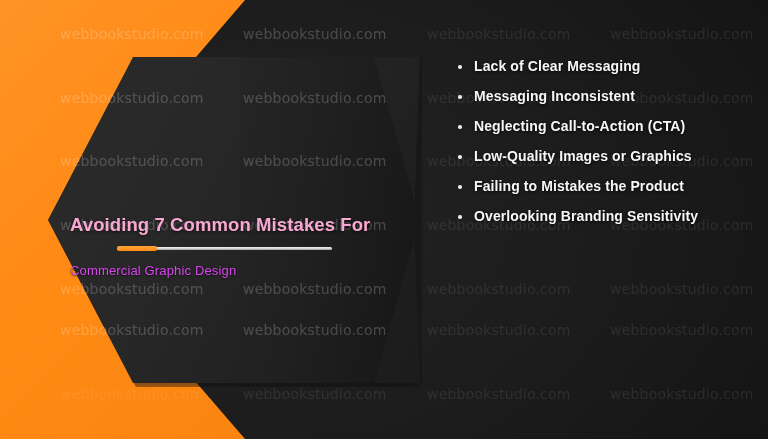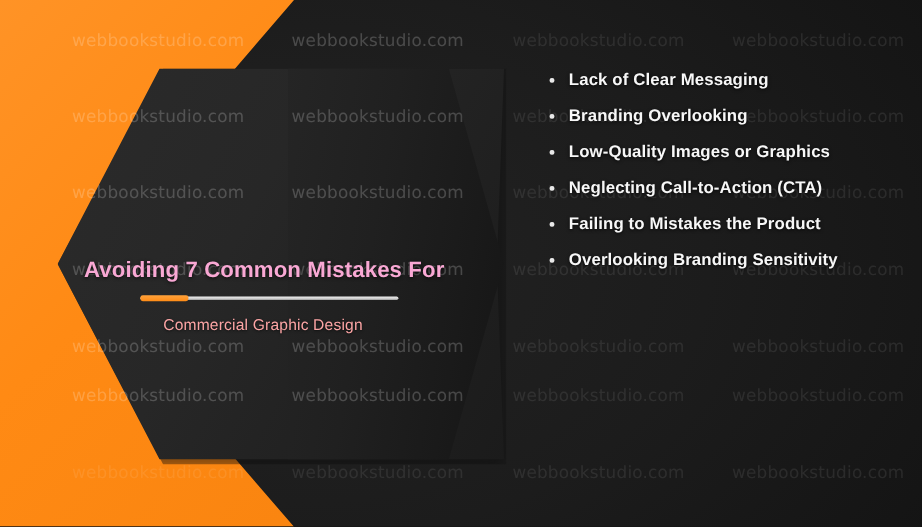--- a/index.html
+++ b/index.html
@@ -98,24 +98,23 @@
     border-radius:2px;
   }
   .divider-accent {
     position:absolute; left:0; top:0;
     width:40px; height:5px;
     background:linear-gradient(180deg,#ffa23c 0%, #ff8c16 100%);
     border-radius:2px;
   }
   .title-sub {
     margin-top:12px;
-    margin-left:66px;
     font-size:13px;
     font-weight:400;
-    color:#fca5a5;
+    color:#d946ef;
     letter-spacing:.15px;
     white-space:nowrap;
     text-shadow:0 1px 2px rgba(0,0,0,.6);
   }
 
   
   .bullet-list {
     position:absolute;
     left:452px; top:52px;
     width:300px;
@@ -189,20 +188,20 @@
     <div class="title-main">Avoiding 7 Common Mistakes For</div>
     <div class="divider">
       <div class="divider-base"></div>
       <div class="divider-accent"></div>
     </div>
     <div class="title-sub">Commercial Graphic Design</div>
   </div>
 
   <ul class="bullet-list" id="bullet-list">
       <li class="bullet-item">Lack of Clear Messaging</li>
-      <li class="bullet-item">Branding Overlooking</li>
+      <li class="bullet-item">Messaging Inconsistent</li>
+      <li class="bullet-item">Neglecting Call-to-Action (CTA)</li>
       <li class="bullet-item">Low-Quality Images or Graphics</li>
-      <li class="bullet-item">Neglecting Call-to-Action (CTA)</li>
       <li class="bullet-item">Failing to Mistakes the Product</li>
       <li class="bullet-item">Overlooking Branding Sensitivity</li>
     </ul>
 
 </div>
 
 </body></html>

